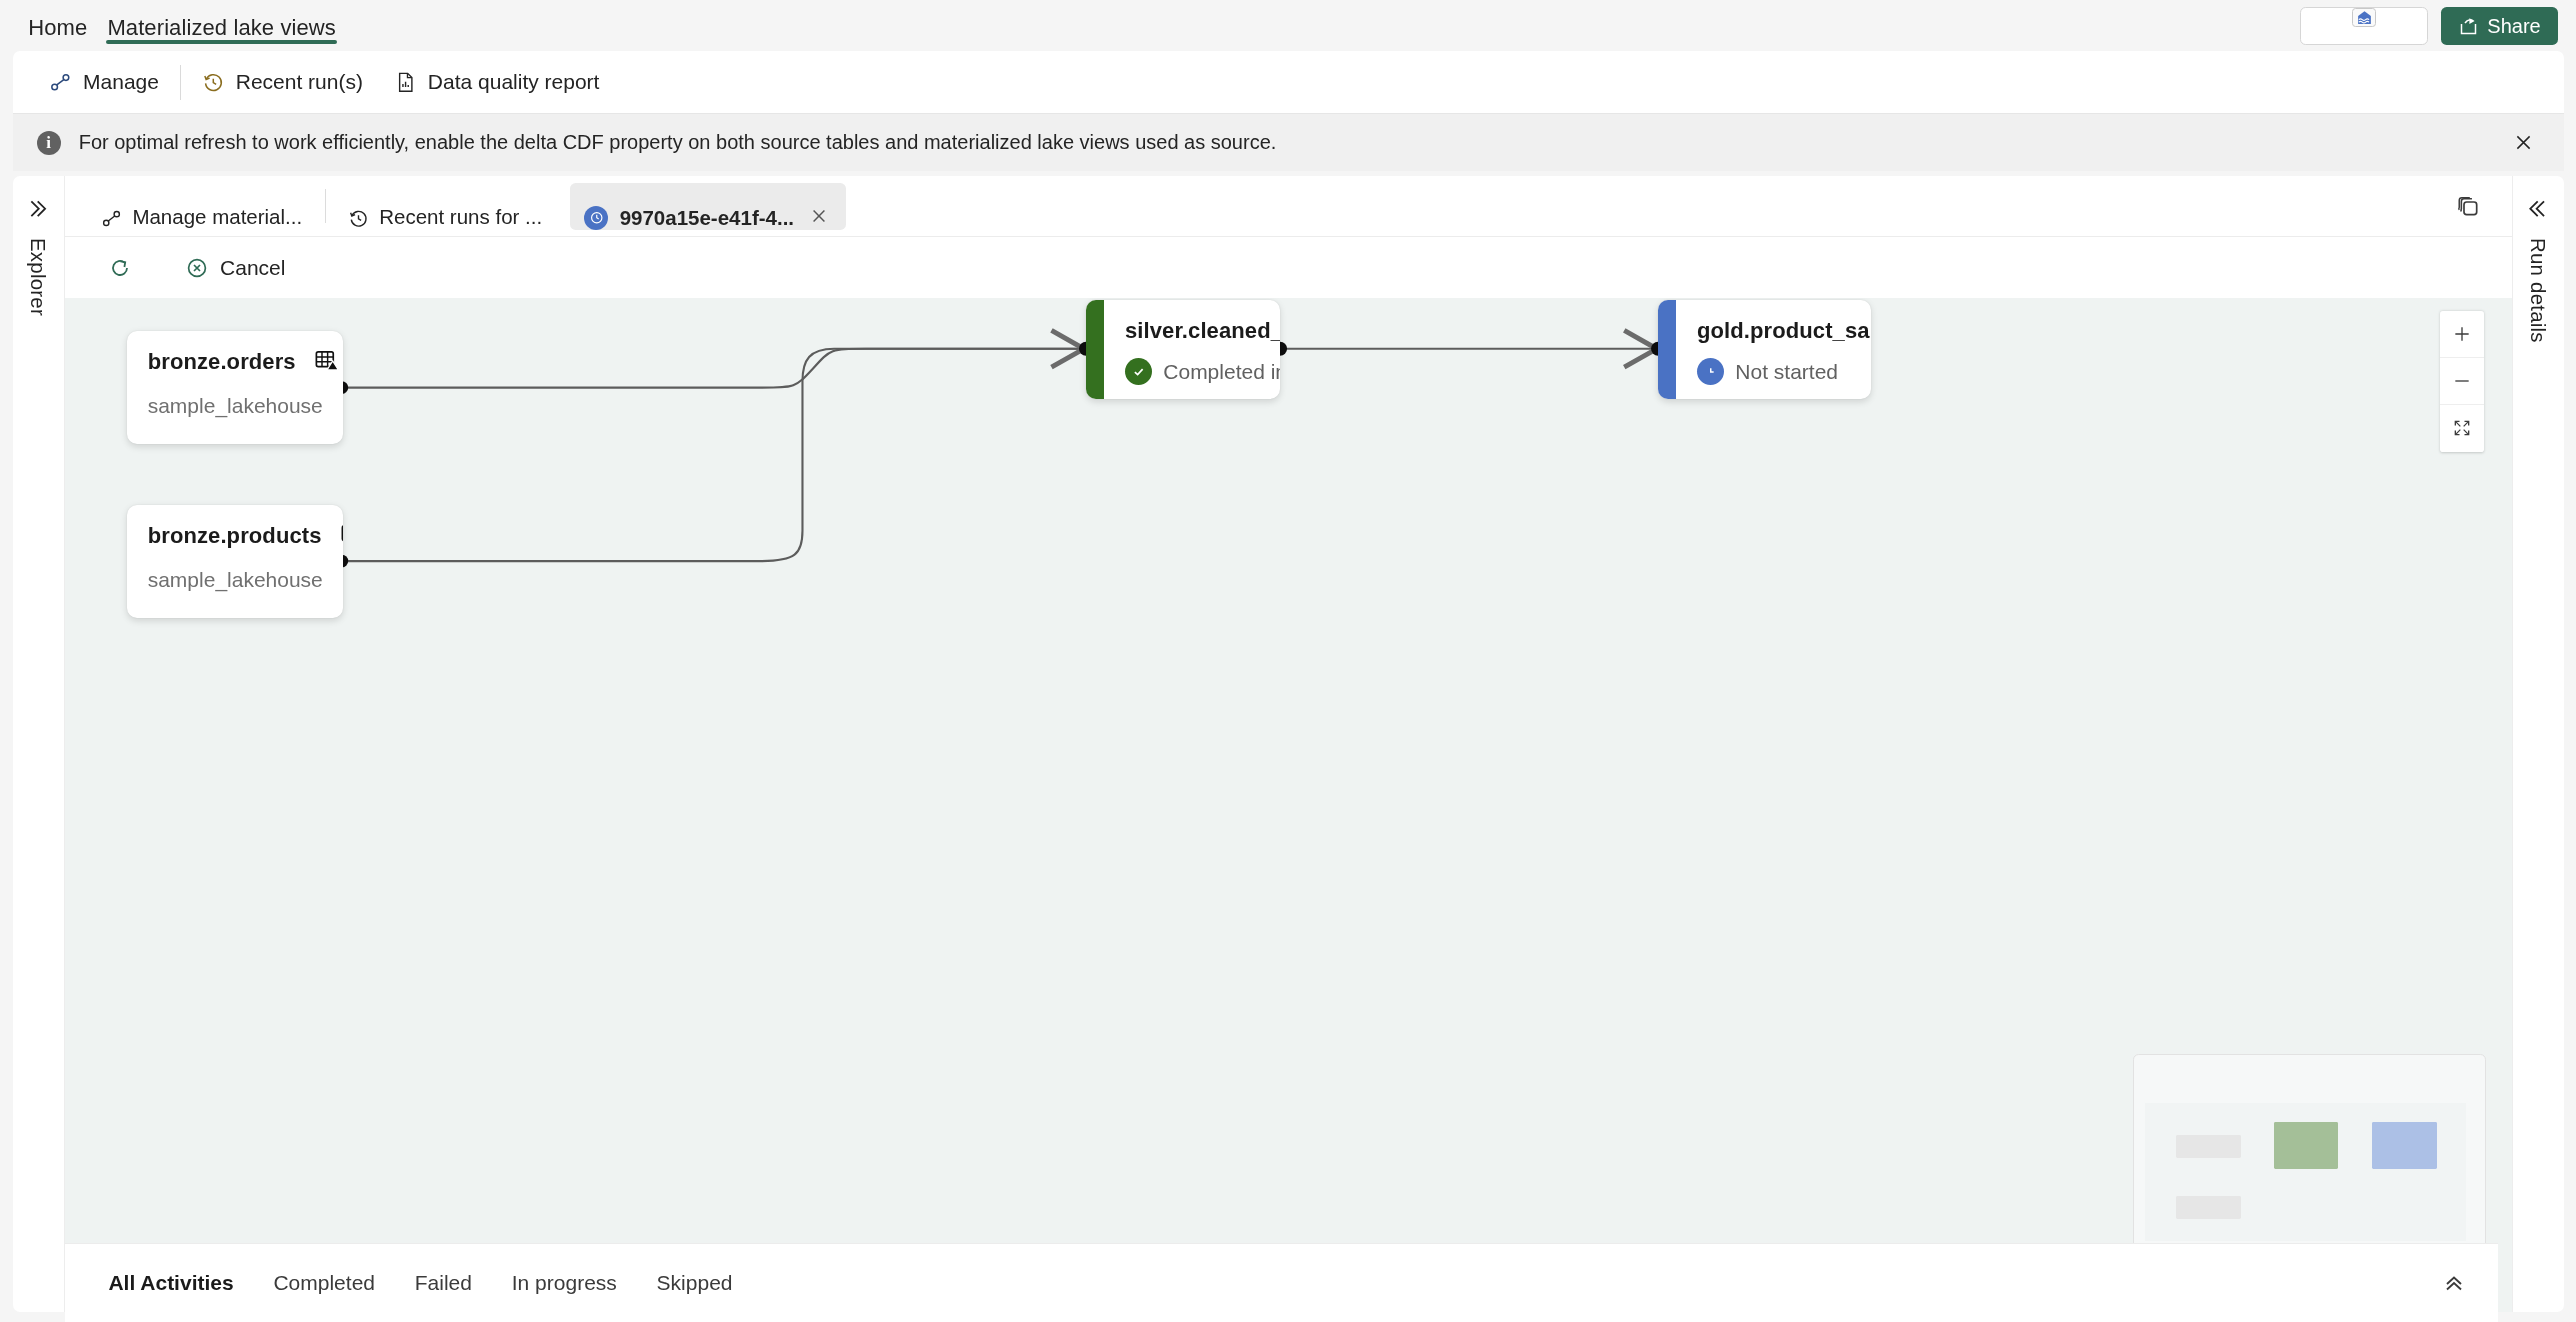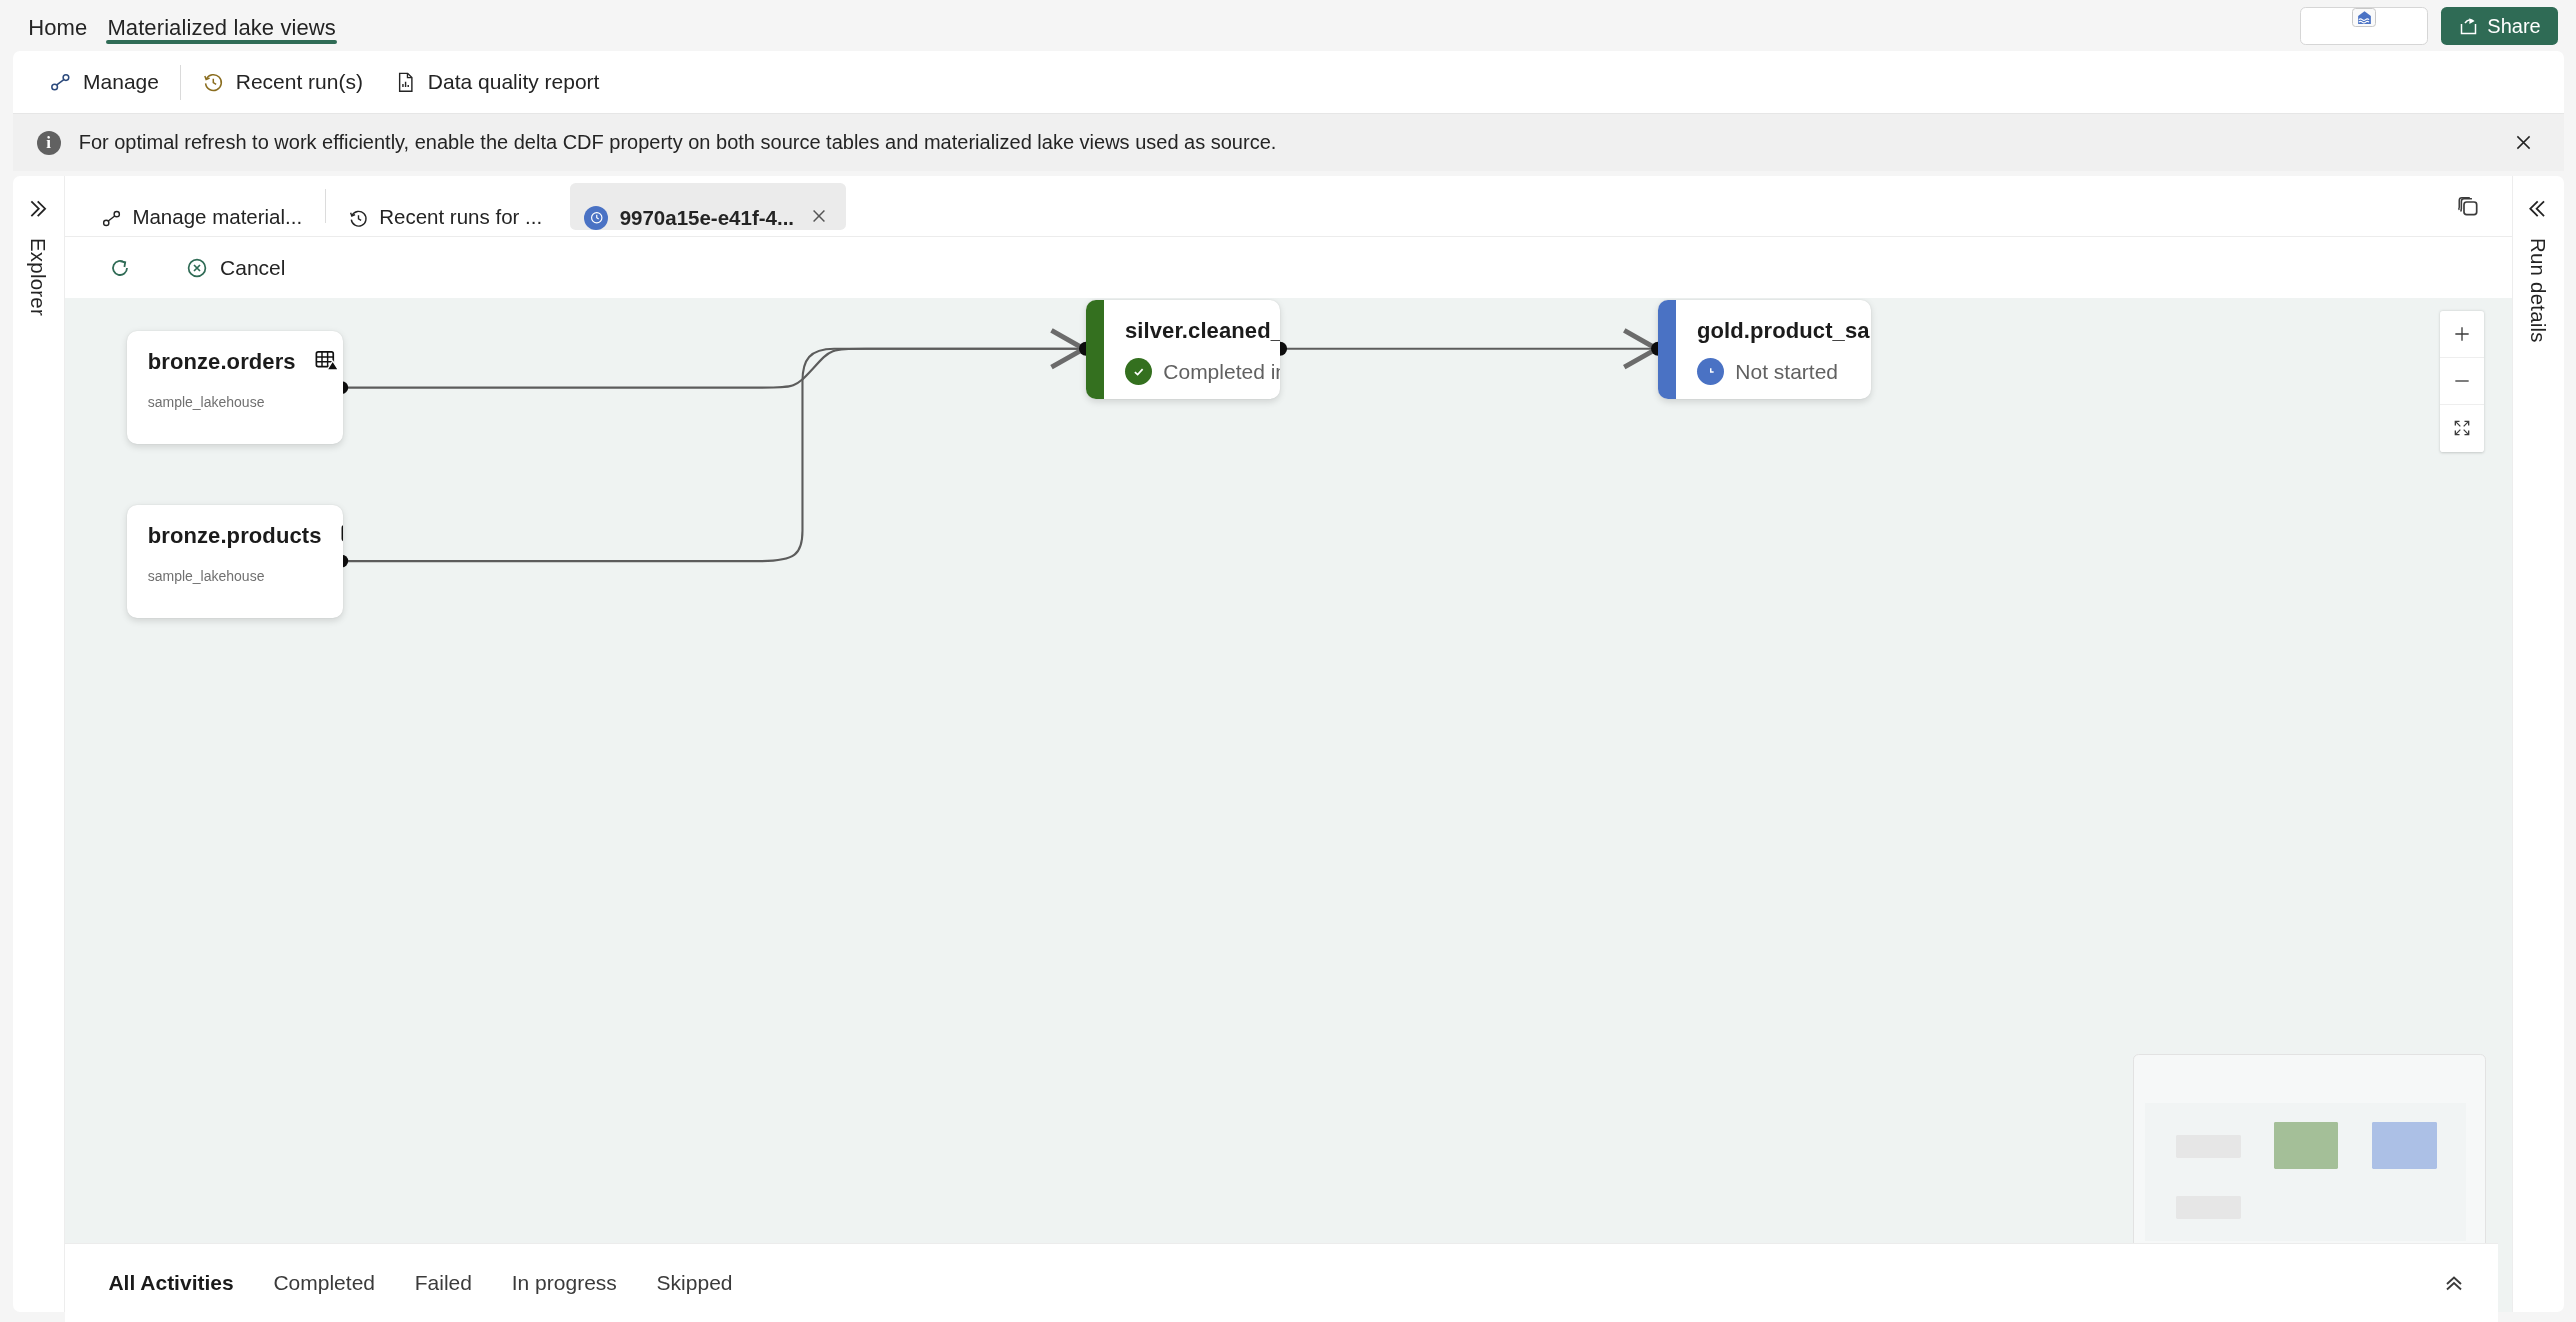--- a/index.html
+++ b/index.html
@@ -155,21 +155,21 @@
     box-shadow: 0 2.1px 7px rgba(0,0,0,.13), 0 0 1.4px rgba(0,0,0,.10);
     display: flex; overflow: hidden; cursor: pointer;
   }
   .node-accent { width: 18.3px; flex: 0 0 auto; }
   .node-body { flex: 1 1 auto; padding: 18.3px 18.3px 0 21px; position: relative; }
   .node-title {
     font-size: 22px; font-weight: bold; color: #1b1b1b; letter-spacing: 0.1px;
     white-space: nowrap; padding-right: 42px;
   }
   .node-sub {
-    margin-top: 18.3px; font-size: 14px; color: #707070; white-space: nowrap;
+    margin-top: 18.3px; font-size: 21px; color: #707070; white-space: nowrap;
   }
   .node-status { margin-top: 14px; display: flex; align-items: center; gap: 11.3px; }
   .status-badge {
     width: 27px; height: 27px; border-radius: 50%; flex: 0 0 auto;
     display: flex; align-items: center; justify-content: center; color: #fff;
   }
   .status-text { font-size: 21px; color: #616161; white-space: nowrap; }
   .node-typeicon { position: absolute; top: 17px; right: 15.5px; }
 
   

